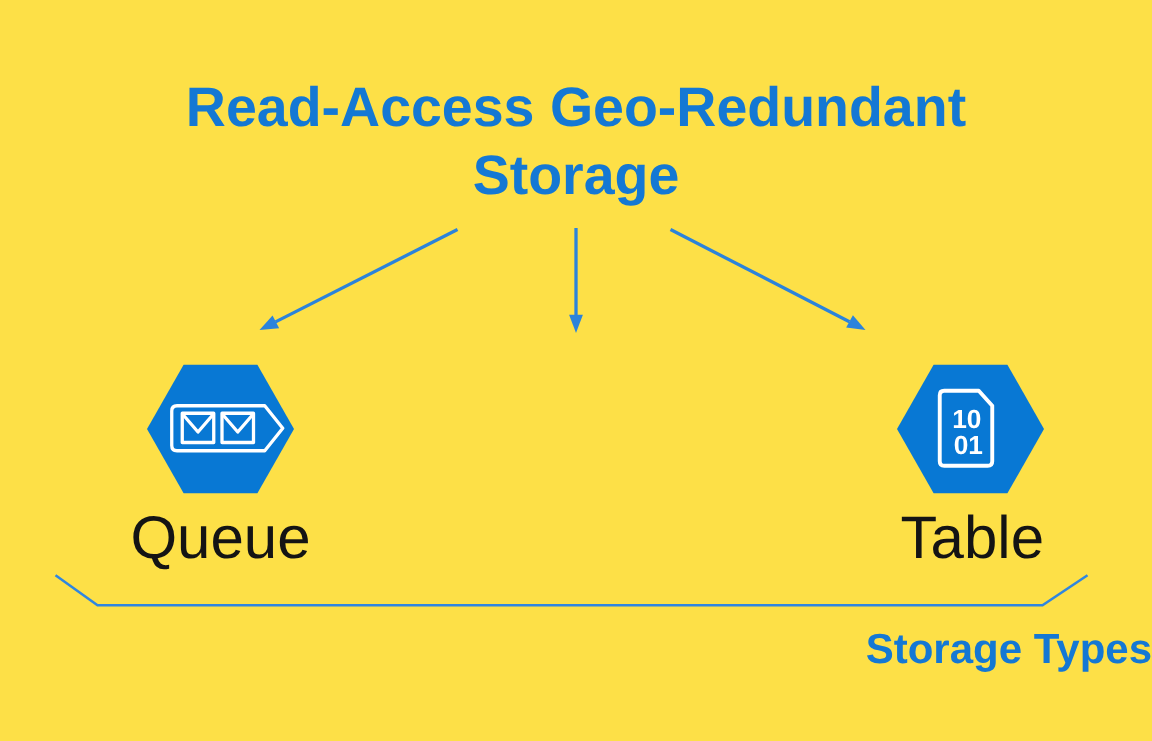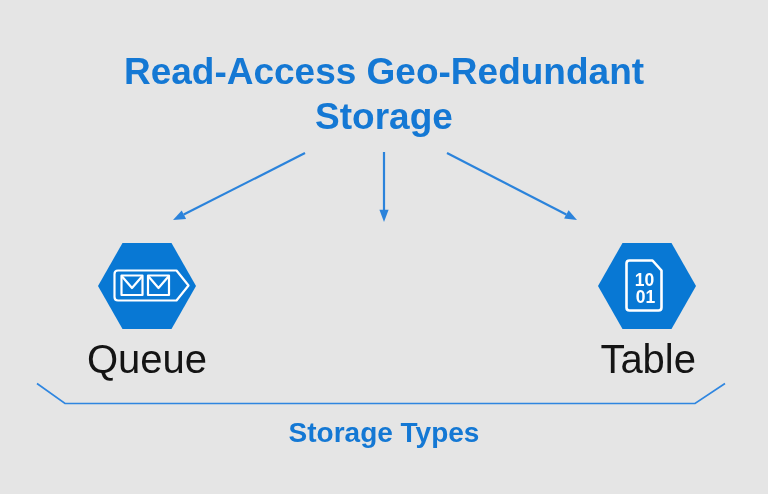--- a/index.html
+++ b/index.html
@@ -1,20 +1,20 @@
 <!DOCTYPE html>
 <html><head>
 <meta charset="utf-8">
 <style>
   html, body { margin: 0; padding: 0; background: #ffffff; }
   .canvas {
     position: relative;
     width: 768px;
     height: 494px;
-    background: #e5e5e5;
+    background: #fde047;
     overflow: hidden;
     font-family: "Liberation Sans", "DejaVu Sans", sans-serif;
   }
   .title {
     position: absolute;
     top: 49px;
     left: 0;
     right: 0;
     margin: 0 auto;
     max-width: 580px;
@@ -48,21 +48,21 @@
     line-height: 35px;
     font-weight: 400;
     color: #141414;
     text-align: center;
   }
   .caption {
     position: absolute;
     top: 416px;
     left: 0;
     right: 0;
-    text-align: center;
+    text-align: right;
     font-size: 28px;
     line-height: 34px;
     font-weight: 700;
     color: #1478D4;
   }
   svg text {
     font-family: "Liberation Sans", "DejaVu Sans", sans-serif;
   }
 </style>
 </head>

